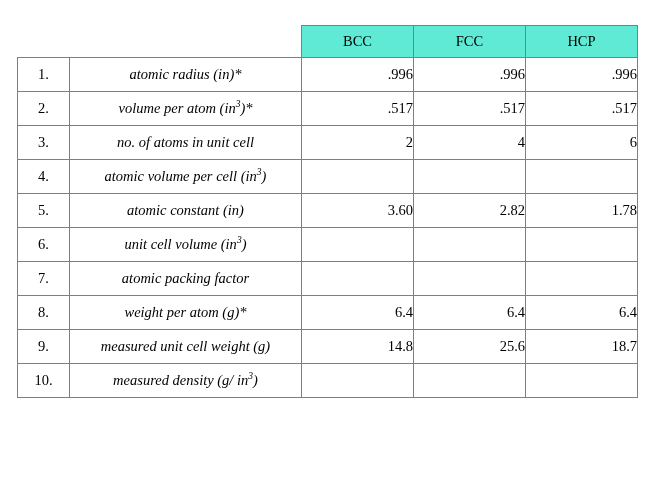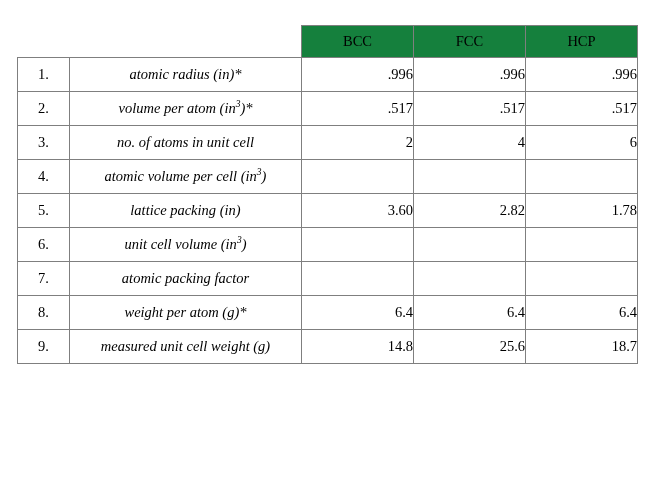--- a/index.html
+++ b/index.html
@@ -35,21 +35,21 @@
     background: #ffffff;
   }
   
   col.c-num   { width: 52px; }
   col.c-label { width: 232px; }
   col.c-val   { width: 112px; }
 
   
   tr.header-row td {
     height: 31px;
-    background: #15803d;
+    background: #5eead4;
     text-align: center;
     font-size: 14.5px;
   }
   tr.header-row td.blank-left {
     border: none;
     background: transparent;
   }
   .hdr-label {
     display: block;
     text-align: center;
@@ -203,21 +203,21 @@
         <td class="val-cell">
           <span class="val-text"></span>
         </td>
       </tr>
 
       <tr class="data-row">
         <td class="num-cell">
           <span class="num-text">5.</span>
         </td>
         <td class="label-cell">
-          <span class="label-text">lattice packing (in)</span>
+          <span class="label-text">atomic constant (in)</span>
         </td>
         <td class="val-cell">
           <span class="val-text">3.60</span>
         </td>
         <td class="val-cell">
           <span class="val-text">2.82</span>
         </td>
         <td class="val-cell">
           <span class="val-text">1.78</span>
         </td>
@@ -288,17 +288,34 @@
           <span class="val-text">14.8</span>
         </td>
         <td class="val-cell">
           <span class="val-text">25.6</span>
         </td>
         <td class="val-cell">
           <span class="val-text">18.7</span>
         </td>
       </tr>
 
+      <tr class="data-row">
+        <td class="num-cell">
+          <span class="num-text">10.</span>
+        </td>
+        <td class="label-cell">
+          <span class="label-text"><span>measured density (g/ in</span><sup>3</sup><span>)</span></span>
+        </td>
+        <td class="val-cell">
+          <span class="val-text"></span>
+        </td>
+        <td class="val-cell">
+          <span class="val-text"></span>
+        </td>
+        <td class="val-cell">
+          <span class="val-text"></span>
+        </td>
+      </tr>
 
     </tbody>
   </table>
 
 </div>
 
 </body></html>

